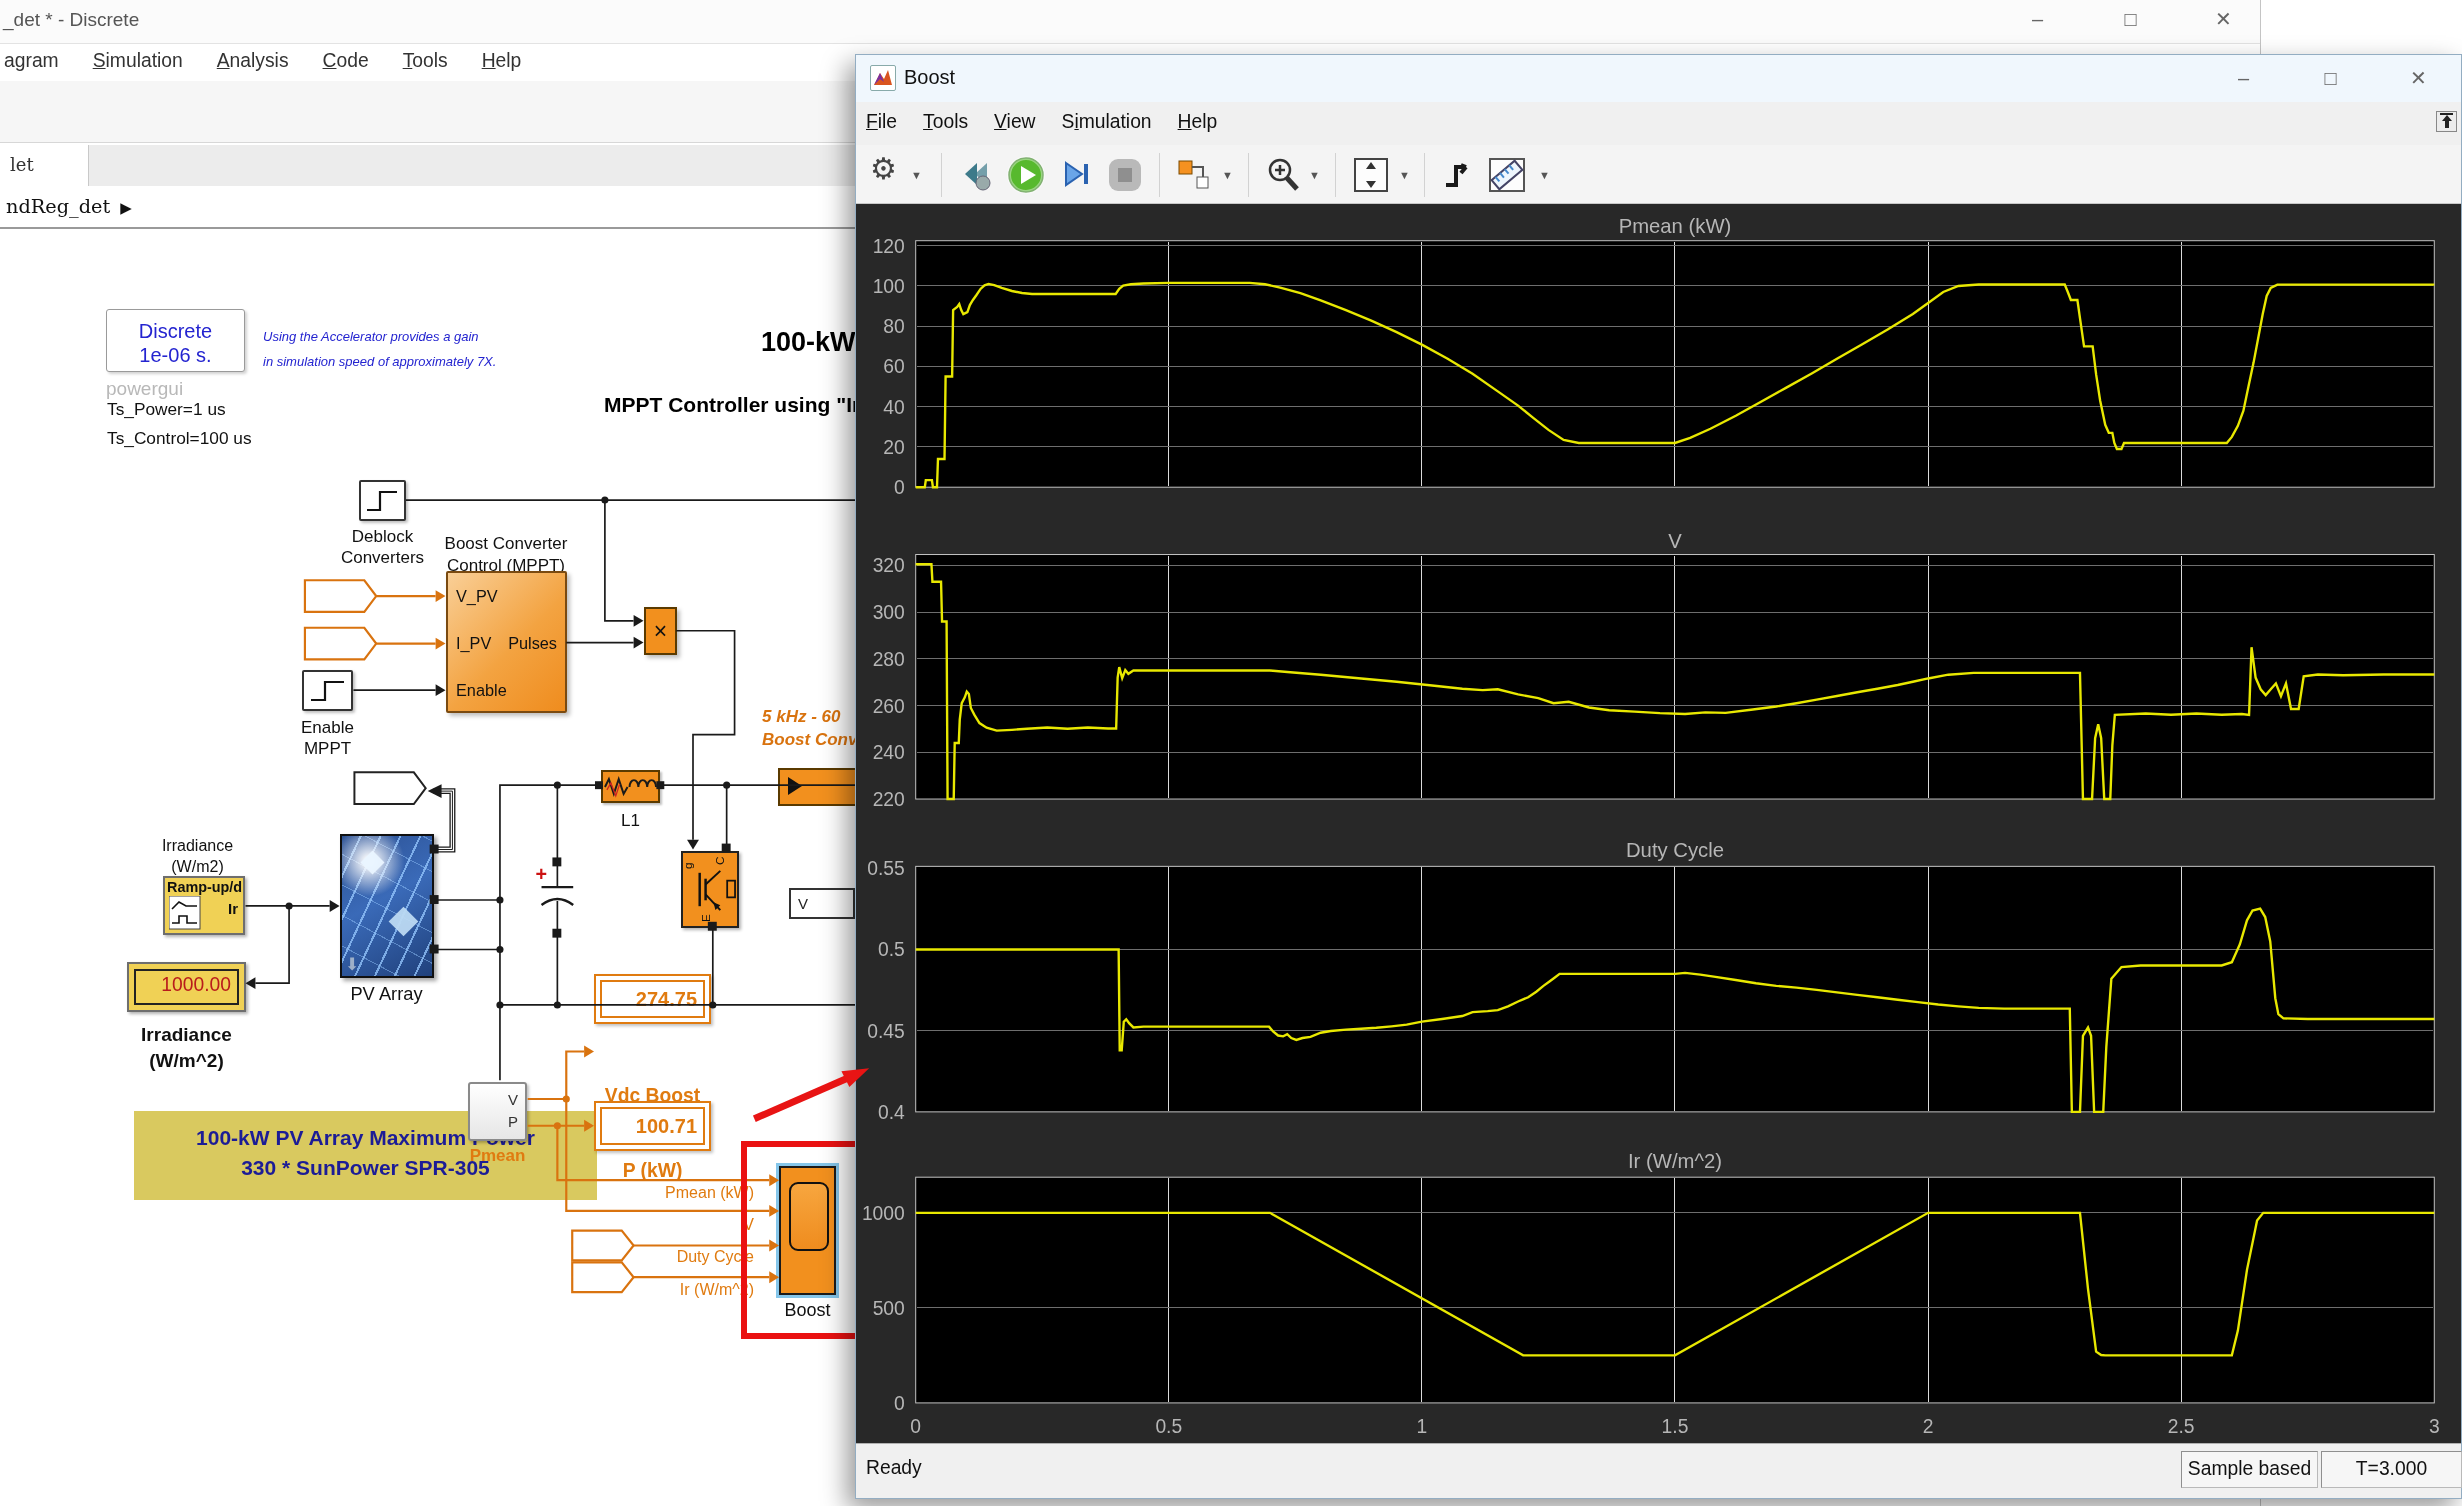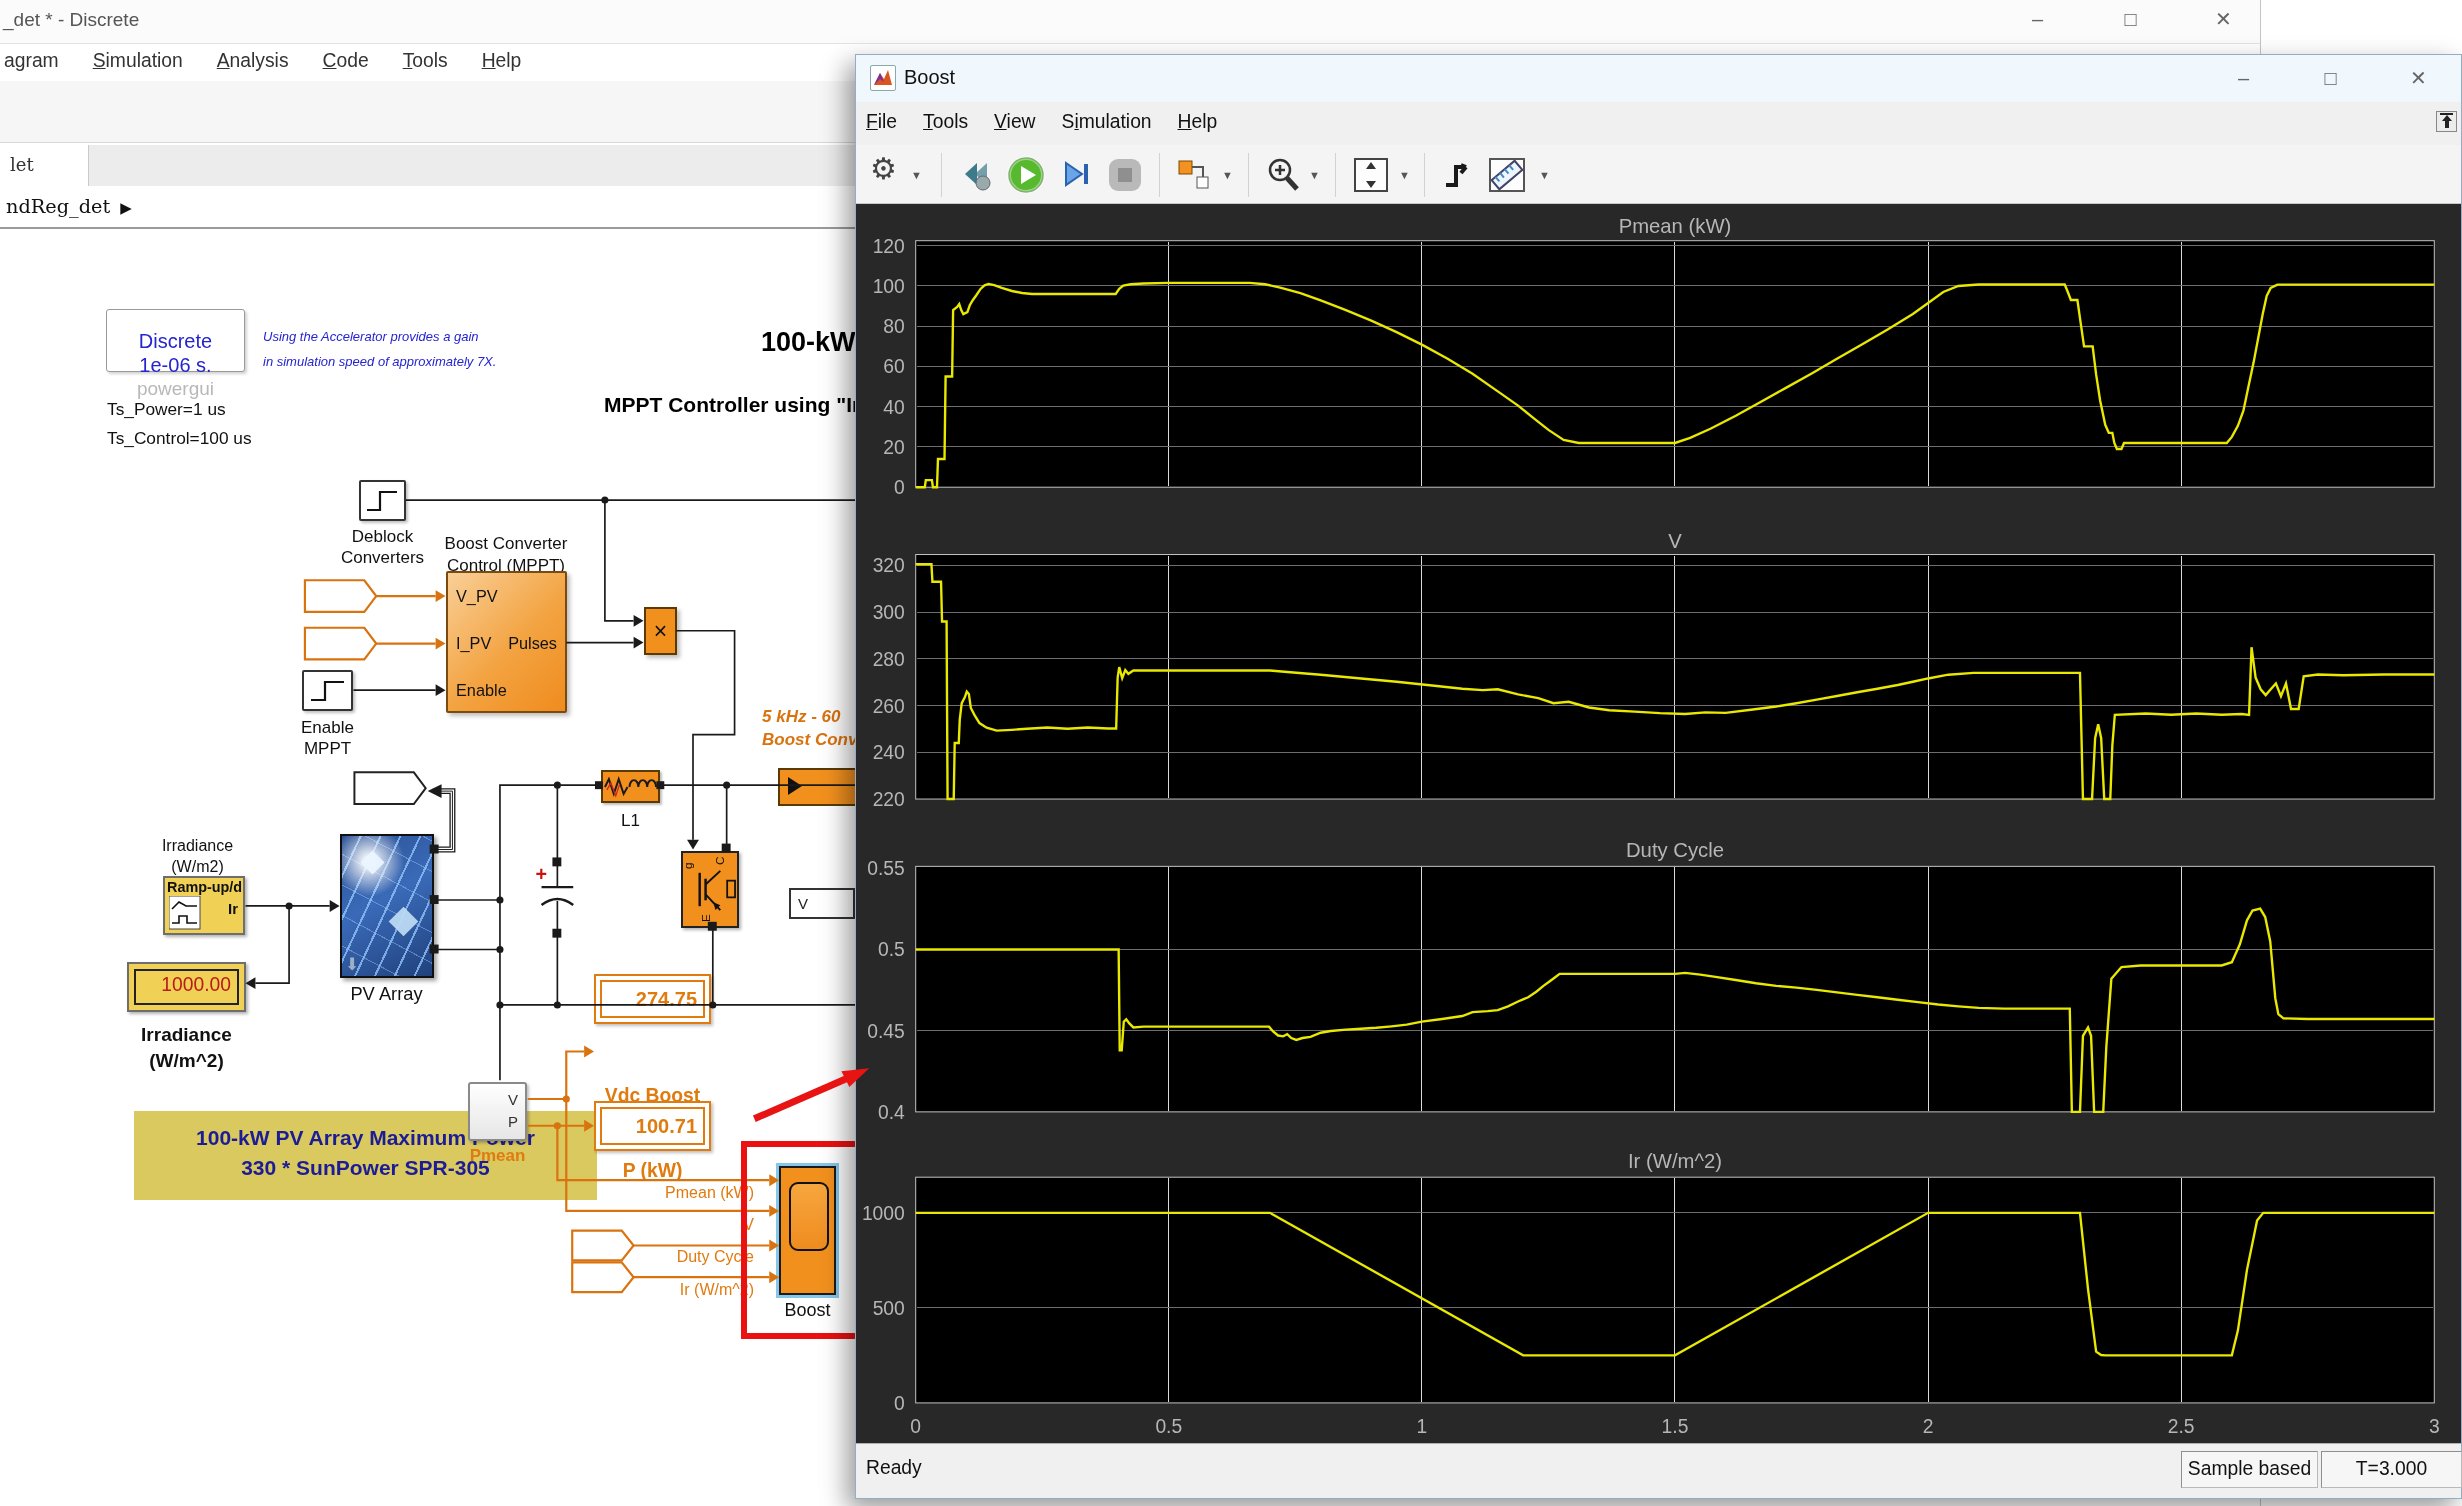--- a/index.html
+++ b/index.html
@@ -23,22 +23,22 @@
           font-family:"DejaVu Serif",serif;font-size:18px;color:#333;padding:9px 0 0 10px}
   #sl-breadcrumb{left:0;top:186px;width:100%;height:43px;background:#fff;border-bottom:2px solid #9a9a9a;
                  font-family:"DejaVu Serif",serif;font-size:19.3px;color:#111;padding:9px 0 0 6px}
   #sl-breadcrumb .crumb-arrow{font-size:15px;margin-left:10px;color:#111}
   #stop-time-field{left:657px;top:96px;width:73px;height:34px;border:1px solid #c6c6c6;background:#fbfbfb;
                    font-size:18px;color:#999;padding:5px 0 0 9px}
   
   .shadow{box-shadow:3px 3px 4px rgba(0,0,0,.25)}
   #powergui{left:106px;top:309px;width:139px;height:63px;background:#fff;border:1px solid #9a9a9a;
             border-radius:3px;box-shadow:2px 2px 3px rgba(0,0,0,.18);text-align:center;
-            font-size:20px;color:#2424d0;padding-top:19px;line-height:24px}
-  #powergui-label{left:106px;top:378px;width:139px;text-align:center;font-size:19px;color:#b8b8b8}
+            font-size:20px;color:#2424d0;padding-top:9px;line-height:24px}
+  #powergui-label{left:106px;top:378px;width:139px;text-align:left;font-size:19px;color:#b8b8b8}
   #ts-note{left:107px;top:395px;font-size:17.3px;color:#111;line-height:29px}
   #accel-note{left:263px;top:324px;font-size:13px;font-style:italic;color:#2424d0;line-height:25px}
   #heading100{left:761px;top:327px;font-size:27px;font-weight:bold;color:#000;white-space:nowrap}
   #mppt-heading{left:604px;top:393px;font-size:21px;font-weight:bold;color:#000;white-space:nowrap}
   .stepblk{background:#fff;border:2px solid #333;border-radius:2px;box-shadow:2px 2px 3px rgba(0,0,0,.25)}
   #deblock-blk{left:359px;top:480px;width:47px;height:41px}
   #enable-blk{left:302px;top:670px;width:51px;height:41px}
   .lbl{position:absolute;text-align:center;font-size:17px;color:#111;line-height:21px}
   #mppt-blk{left:446px;top:571px;width:121px;height:142px;border:2px solid #7a4a10;border-radius:2px;
             background:linear-gradient(135deg,#f9cf97 0%,#f3a341 55%,#ef8c1e 100%)}

